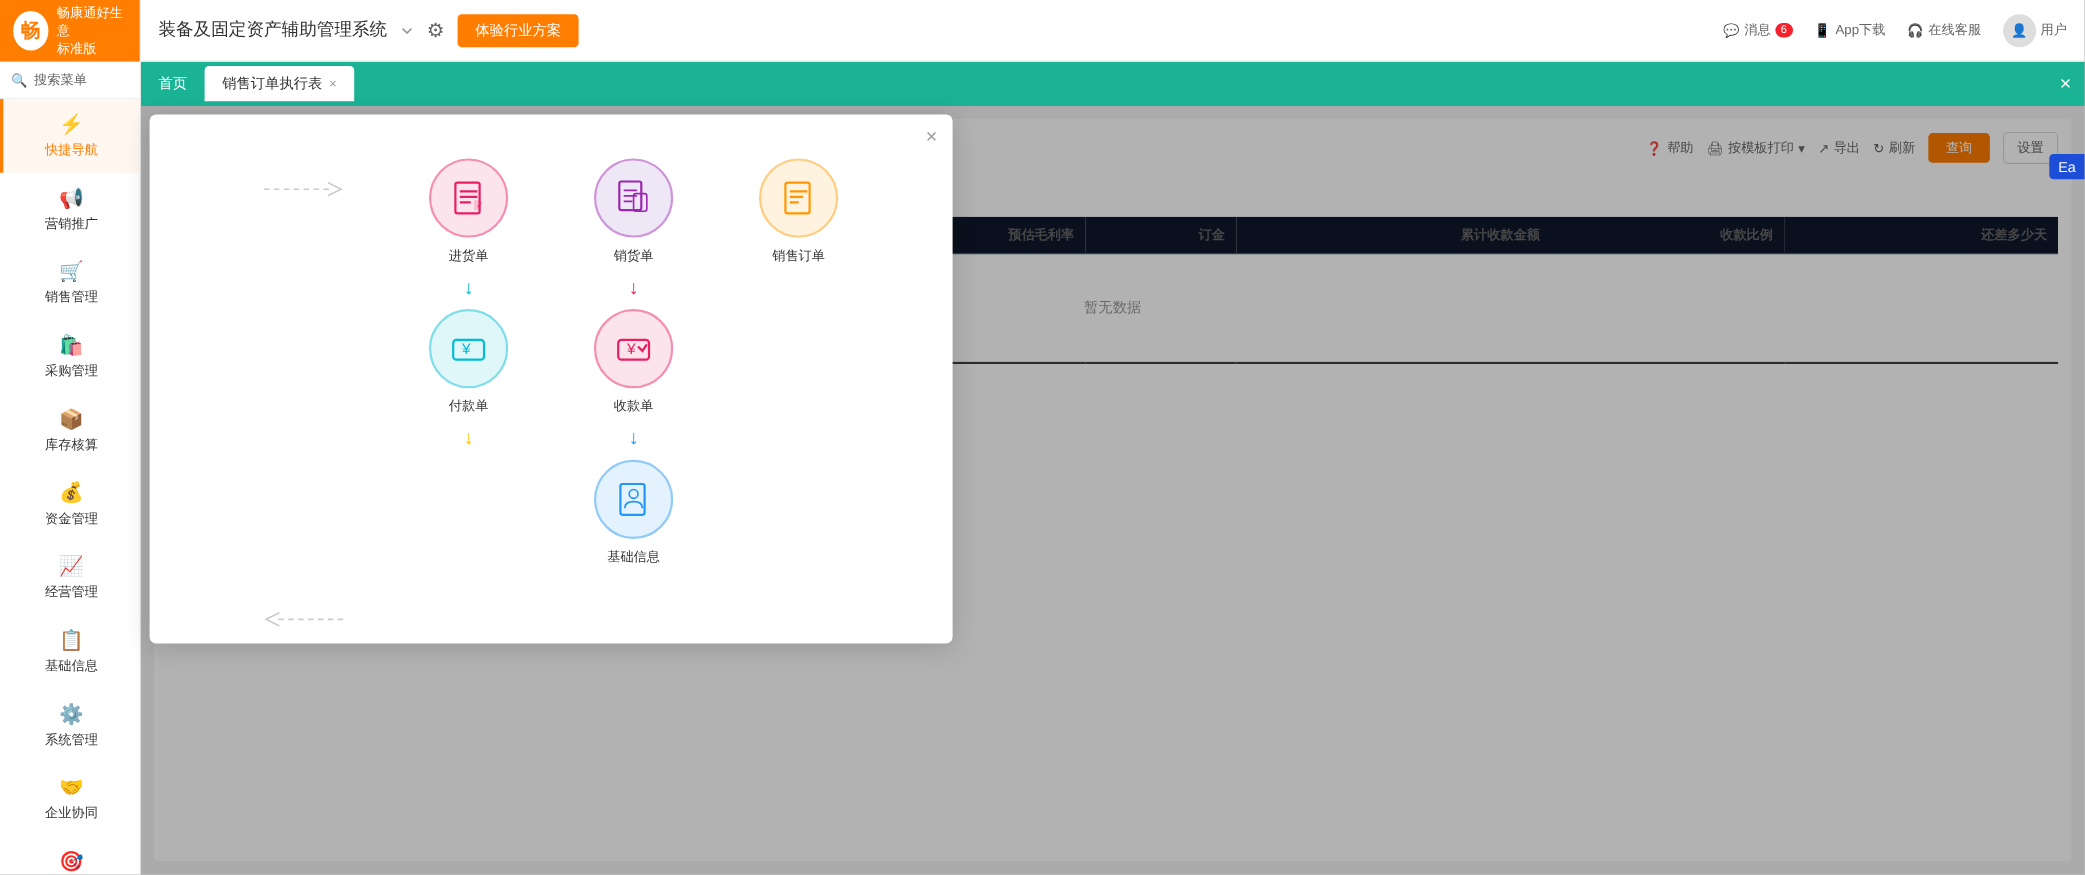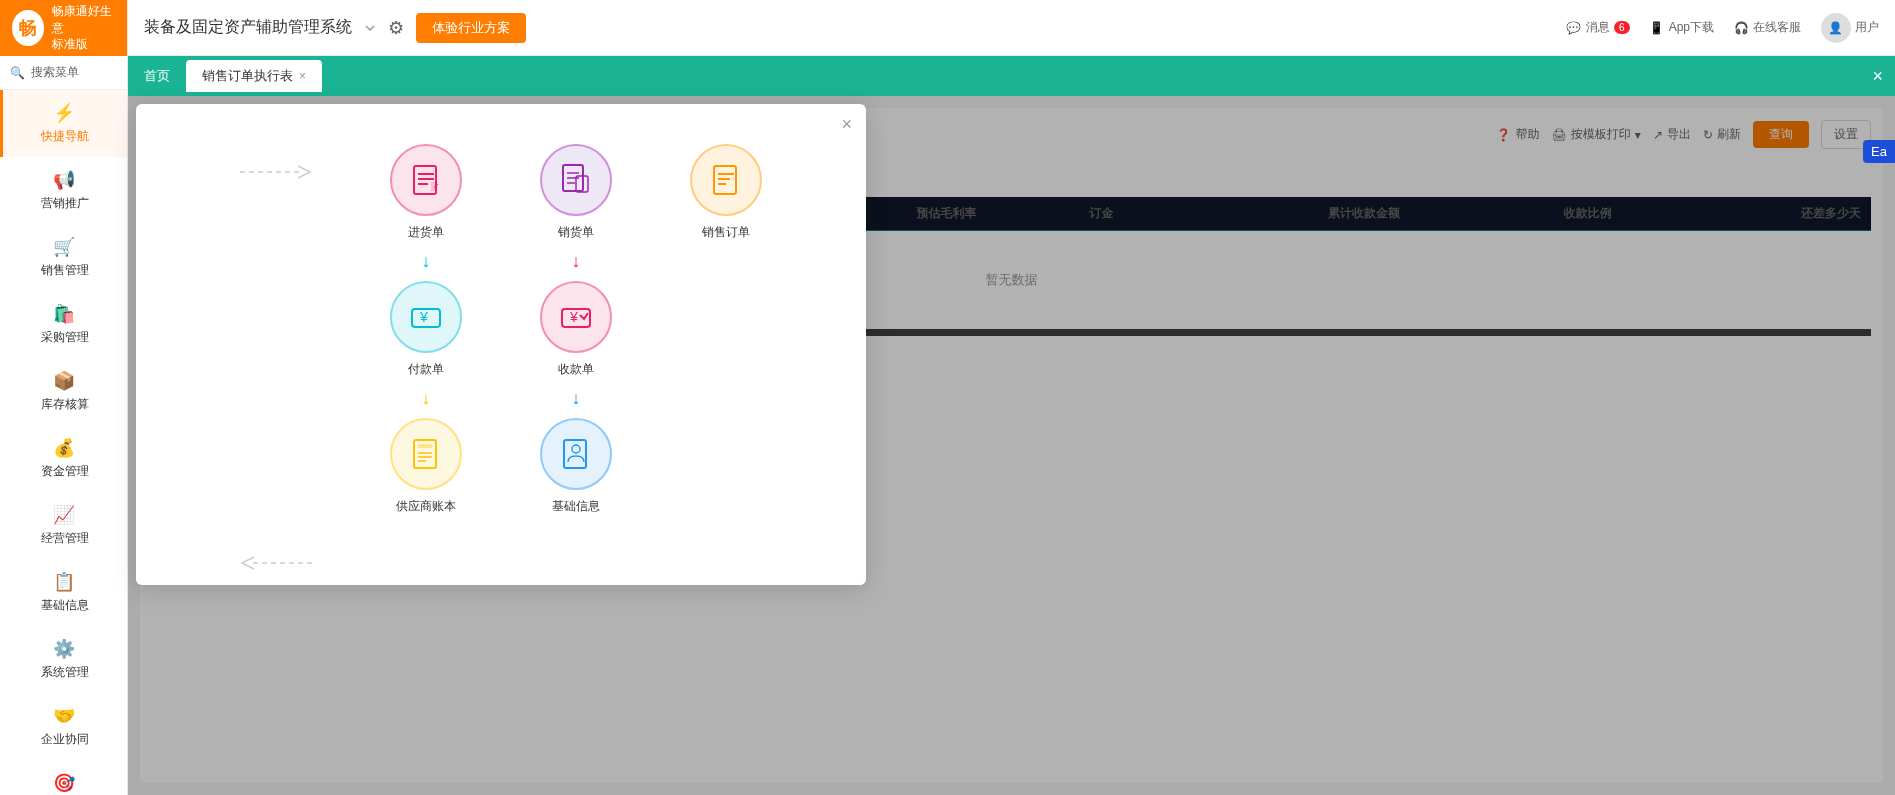--- a/index.html
+++ b/index.html
@@ -110,21 +110,21 @@
     }
     .more-conditions { color: #666; cursor: pointer; font-size: 12px; }
 
     
     .table-wrap { overflow-x: auto; }
     table { width: 100%; border-collapse: collapse; font-size: 12px; }
     th {
       background: #0f172a; padding: 8px 10px; text-align: right;
       border-bottom: 1px solid #0f766e; white-space: nowrap; color: #666;
     }
-    td { padding: 8px 10px; border-bottom: 7px solid #404040; white-space: nowrap; }
+    td { padding: 8px 10px; border-bottom: 2px solid #404040; white-space: nowrap; }
     .no-data { text-align: center; color: #999; padding: 40px; font-size: 13px; }
 
     
     .overlay {
       position: fixed; left: 128px; top: 96px; right: 0; bottom: 0;
       background: rgba(0,0,0,0.3); z-index: 200; display: flex; align-items: flex-start; justify-content: flex-start;
     }
 
     
     .flow-dialog {
@@ -425,32 +425,20 @@
           <span class="flow-label">收款单</span>
         </div>
       </div>
 
       <div style="grid-column:4; grid-row:2;"></div>
 
       <div style="grid-column:1; grid-row:3;"></div>
 
       <div style="grid-column:2; grid-row:3; display:flex; flex-direction:column; align-items:center;">
         <div class="v-arrow" style="color:#ffc107;">↓</div>
-        <div class="flow-node">
-          <div class="flow-circle amber">
-            <svg width="36" height="36" viewBox="0 0 36 36">
-              <rect x="6" y="4" width="22" height="28" rx="2" fill="none" stroke="#ffc107" stroke-width="2"></rect>
-              <rect x="10" y="8" width="14" height="4" rx="1" fill="#ffc107" opacity="0.4"></rect>
-              <line x1="10" y1="17" x2="24" y2="17" stroke="#ffc107" stroke-width="1.5"></line>
-              <line x1="10" y1="21" x2="24" y2="21" stroke="#ffc107" stroke-width="1.5"></line>
-              <line x1="10" y1="25" x2="18" y2="25" stroke="#ffc107" stroke-width="1.5"></line>
-            </svg>
-          </div>
-          <span class="flow-label">供应商账本</span>
-        </div>
       </div>
 
       <div style="grid-column:3; grid-row:3; display:flex; flex-direction:column; align-items:center;">
         <div class="v-arrow" style="color:#2196f3;">↓</div>
         <div class="flow-node">
           <div class="flow-circle blue-light">
             <svg width="36" height="36" viewBox="0 0 36 36">
               <rect x="6" y="4" width="22" height="28" rx="2" fill="none" stroke="#2196f3" stroke-width="2"></rect>
               <circle cx="18" cy="13" r="4" fill="none" stroke="#2196f3" stroke-width="1.5"></circle>
               <path d="M10 26 Q10 20 18 20 Q26 20 26 26" fill="none" stroke="#2196f3" stroke-width="1.5"></path>

